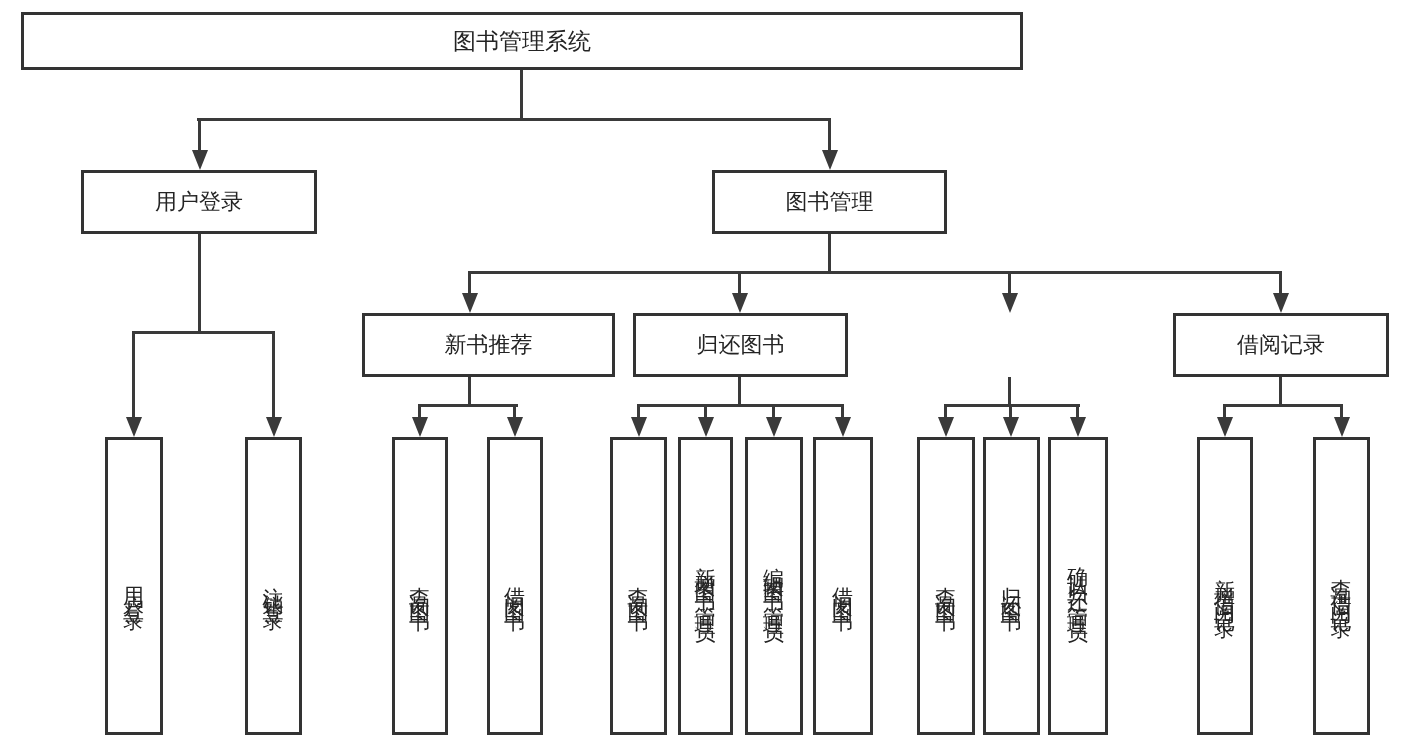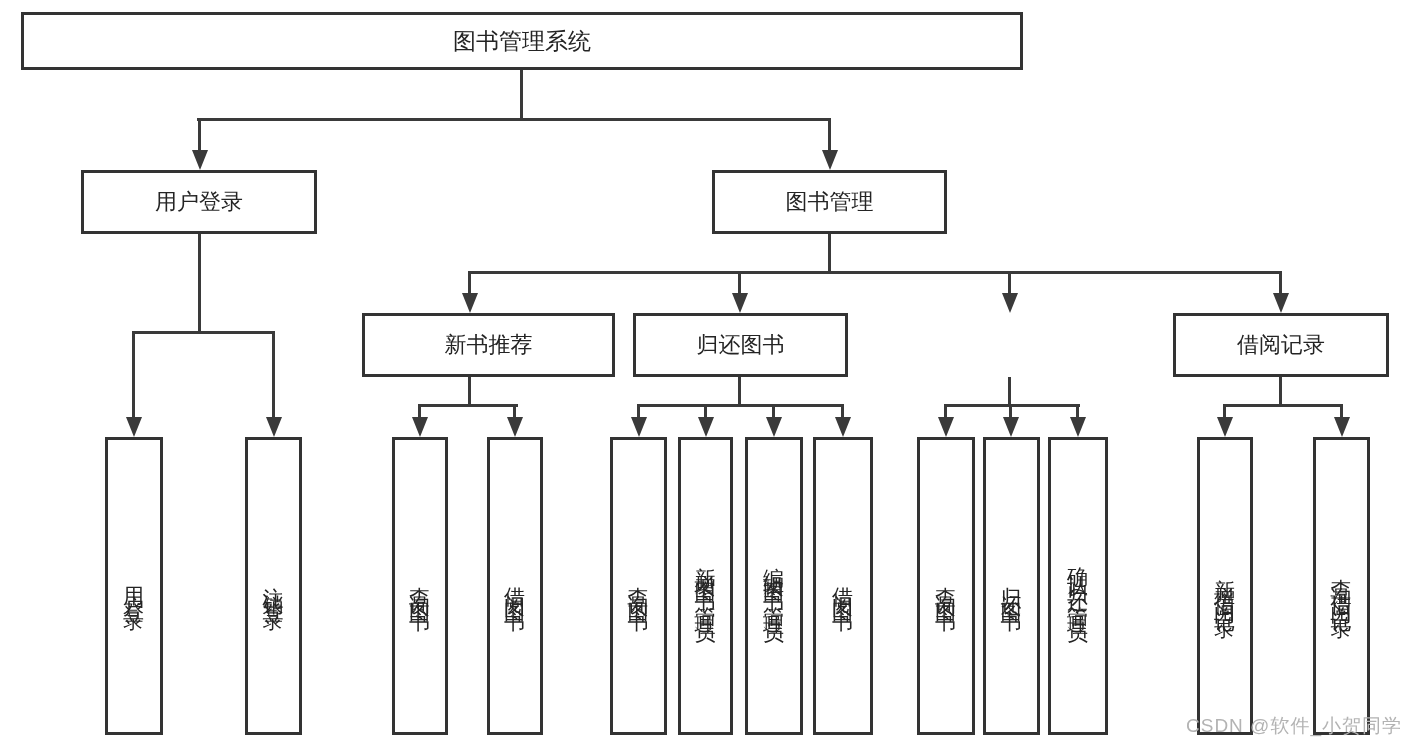--- a/index.html
+++ b/index.html
@@ -151,15 +151,14 @@
   <div class="node leaf" style="left:1048px;top:437px;width:60px;height:298px">
     <span class="vtext">确认归还（管理员）</span>
   </div>
   <div class="node leaf" style="left:1197px;top:437px;width:56px;height:298px">
     <span class="vtext">新增借阅记录</span>
   </div>
   <div class="node leaf" style="left:1313px;top:437px;width:57px;height:298px">
     <span class="vtext">查询借阅记录</span>
   </div>
 
-  <div id="watermark">CSDN @软件_小贺同学</div>
 
 </div>
 
 </body></html>

